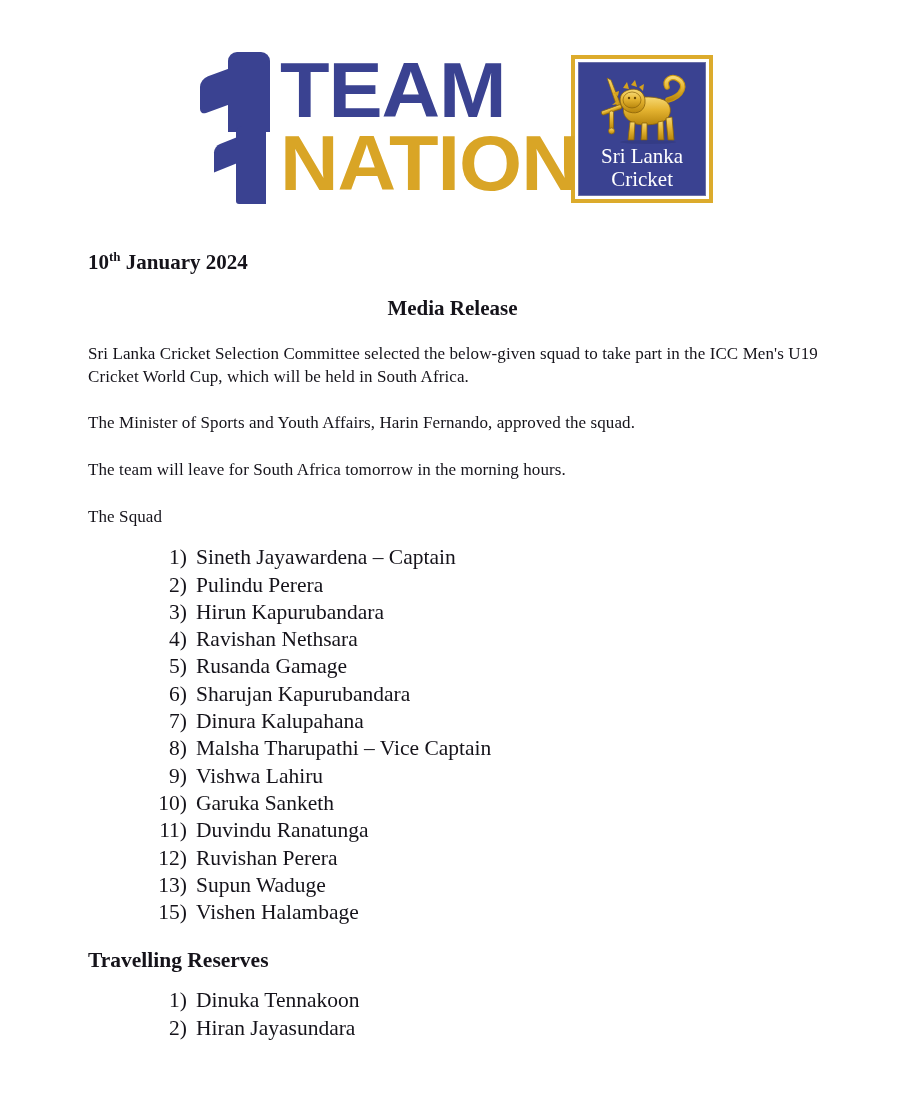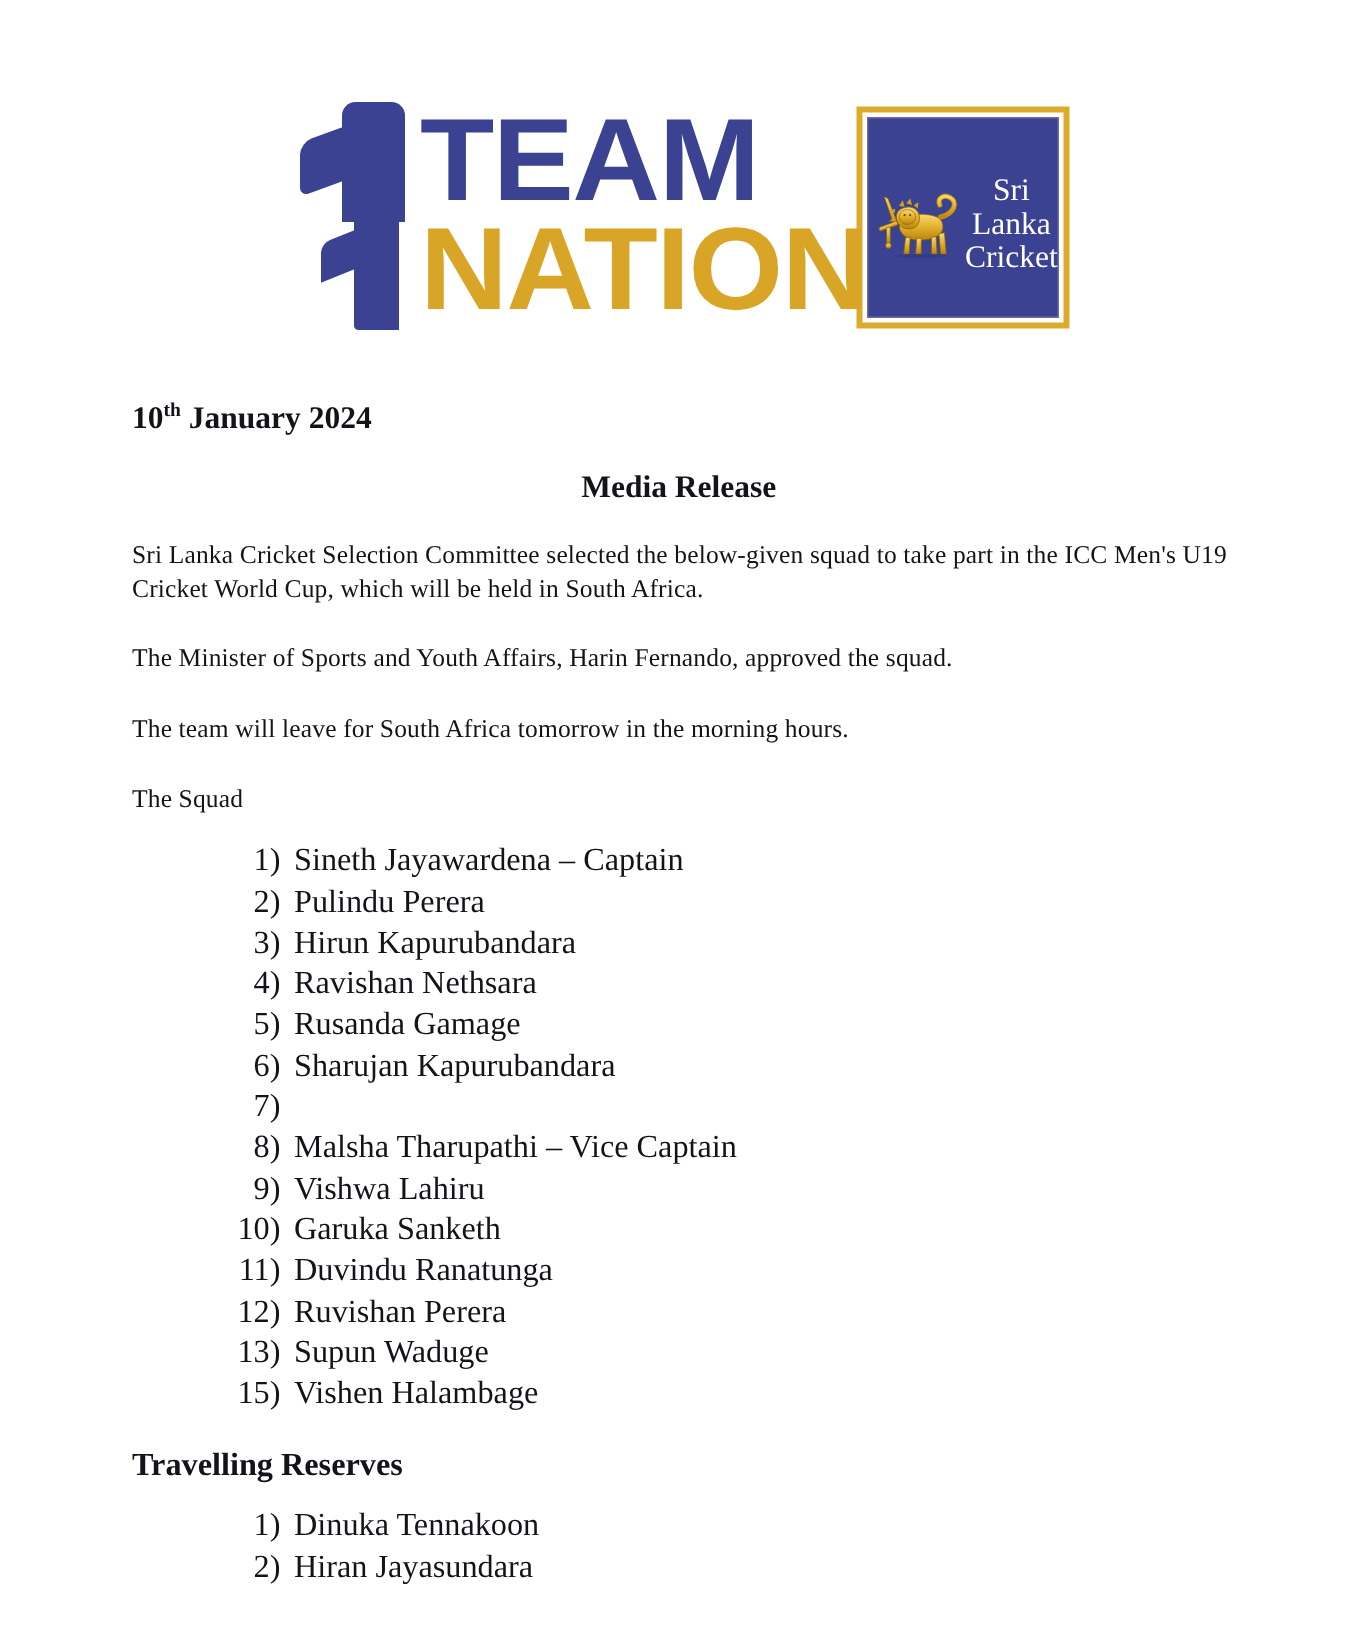--- a/index.html
+++ b/index.html
@@ -12,21 +12,21 @@
     height: 1095px;
     overflow: hidden;
     font-family: "Liberation Serif", "DejaVu Serif", serif;
     color: #15131a;
     position: relative;
   }
 
   
   .logo-band {
     width: 913px;
-    padding-top: 68px;
+    padding-top: 52px;
     display: flex;
     justify-content: center;
     align-items: center;
   }
   .logo {
     display: flex;
     align-items: flex-start;
     height: 160px;
   }
 
@@ -127,21 +127,21 @@
     padding: 3px;
     box-sizing: border-box;
   }
   .crest-inner {
     width: 100%;
     height: 100%;
     background: #3a4291;
     border: 1px solid #6a6fa8;
     box-sizing: border-box;
     display: flex;
-    flex-direction: row;
+    flex-direction: column;
     align-items: center;
     justify-content: flex-start;
     padding-top: 7px;
   }
   .crest-lion { display: block; }
   .crest-text {
     color: #ffffff;
     font-family: "Liberation Serif", "DejaVu Serif", serif;
     font-size: 21px;
     line-height: 1.08;
@@ -317,20 +317,21 @@
       <li>
         <span class="num">5)</span>
         <span>Rusanda Gamage</span>
       </li>
       <li>
         <span class="num">6)</span>
         <span>Sharujan Kapurubandara</span>
       </li>
       <li>
         <span class="num">7)</span>
+        <span>Dinura Kalupahana</span>
       </li>
       <li>
         <span class="num">8)</span>
         <span>Malsha Tharupathi – Vice Captain</span>
       </li>
       <li>
         <span class="num">9)</span>
         <span>Vishwa Lahiru</span>
       </li>
       <li>

